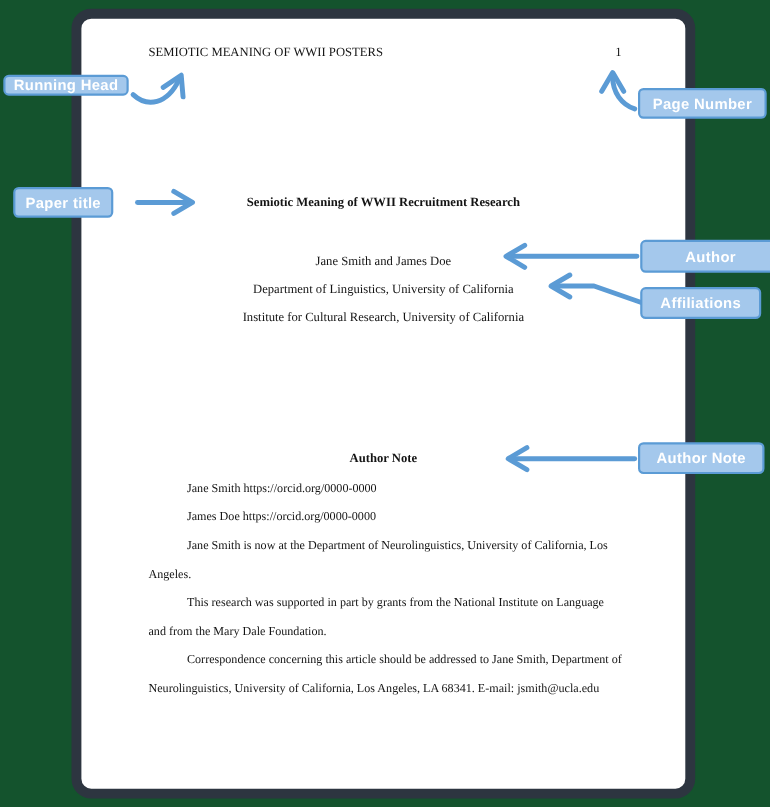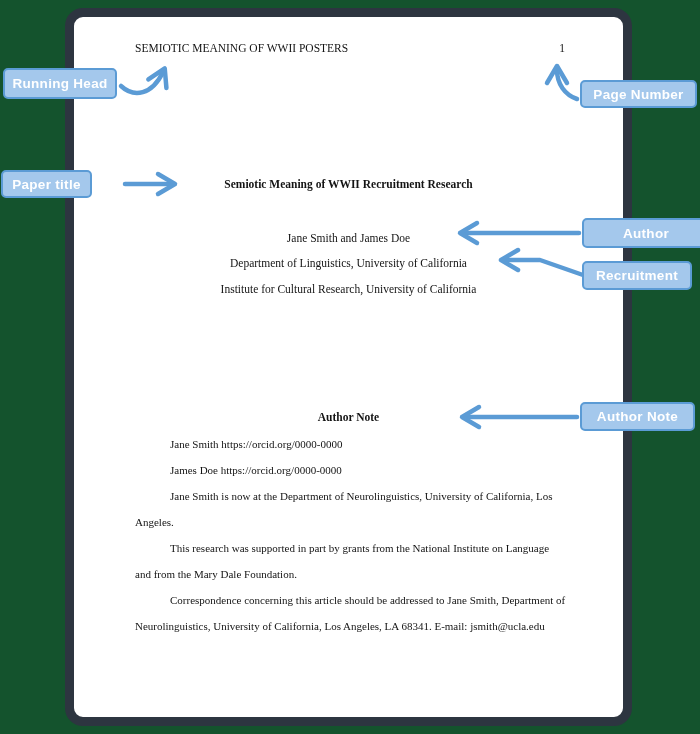--- a/index.html
+++ b/index.html
@@ -74,23 +74,23 @@
     background:var(--label-fill);
     border:2.5px solid var(--label-border);
     border-radius:5px;
     display:flex;align-items:center;justify-content:center;
     z-index:6;
     font-family:"Liberation Sans", sans-serif;
     font-size:13.5px;font-weight:600;letter-spacing:.3px;
     color:#ffffff;
     white-space:nowrap;
   }
-  .co-running-head {left:3px;  top:68px;  width:114px;height:31px;}
+  .co-running-head {left:3px;  top:68px;  width:114px;height:19px;}
   .co-page-number {left:580px;top:80px;  width:117px;height:28px;}
-  .co-paper-title {left:1px; top:170px; width:91px;height:28px;}
+  .co-paper-title {left:12px; top:170px; width:91px;height:28px;}
   .co-author      {left:582px;top:218px; width:128px;height:30px;}
   .co-affiliations{left:582px;top:261px; width:110px;height:29px;}
   .co-author-note {left:580px;top:402px; width:115px;height:29px;}
 </style>
 </head>
 <body>
 
 <div class="canvas">
 
   <div class="page">
@@ -138,19 +138,19 @@
   <div class="callout co-page-number">
     <span>Page Number</span>
   </div>
   <div class="callout co-paper-title">
     <span>Paper title</span>
   </div>
   <div class="callout co-author">
     <span>Author</span>
   </div>
   <div class="callout co-affiliations">
-    <span>Recruitment</span>
+    <span>Affiliations</span>
   </div>
   <div class="callout co-author-note">
     <span>Author Note</span>
   </div>
 
 </div>
 
 </body></html>

